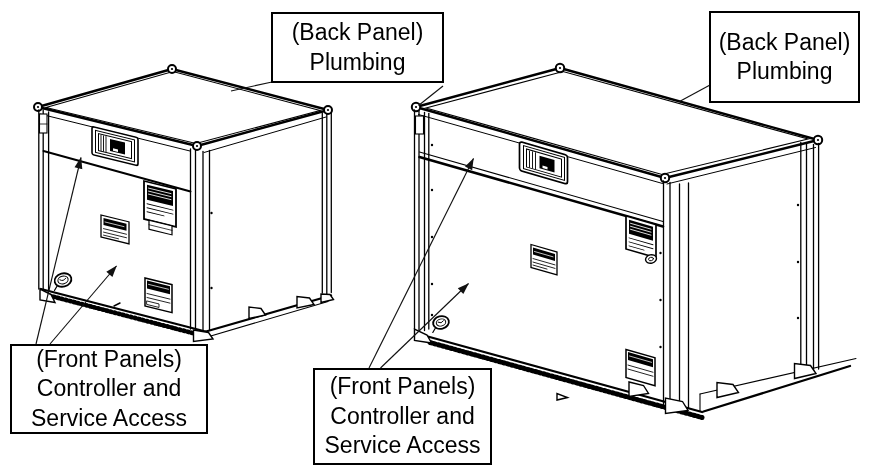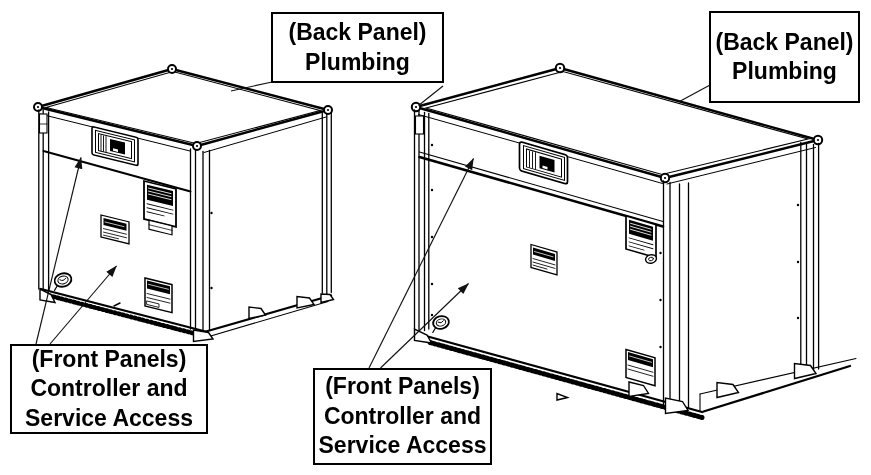--- a/index.html
+++ b/index.html
@@ -1,17 +1,17 @@
 <!DOCTYPE html>
 <html><head>
 <meta charset="utf-8">
 <style>
   html,body{margin:0;padding:0;background:#fff;}
   .stage{position:relative;width:871px;height:473px;background:#ffffff;overflow:hidden;
-         font-family:"Liberation Sans",sans-serif;font-weight:bold;}
+         font-family:"Liberation Sans",sans-serif;}
   .stage svg{position:absolute;left:0;top:0;}
   .callout{position:absolute;box-sizing:border-box;border:2px solid #000;background:#fff;
            display:flex;flex-direction:column;align-items:center;justify-content:center;
            text-align:center;font-size:23px;line-height:1.28;color:#000;
            font-family:"Liberation Sans",sans-serif;}
   .callout div{white-space:nowrap;}
   #callout-back-small{left:271px;top:12px;width:173px;height:71px;}
   #callout-back-large{left:709px;top:11px;width:151px;height:92px;}
   #callout-front-small{left:10px;top:344px;width:198px;height:90px;}
   #callout-front-large{left:313px;top:368px;width:179px;height:97px;}

